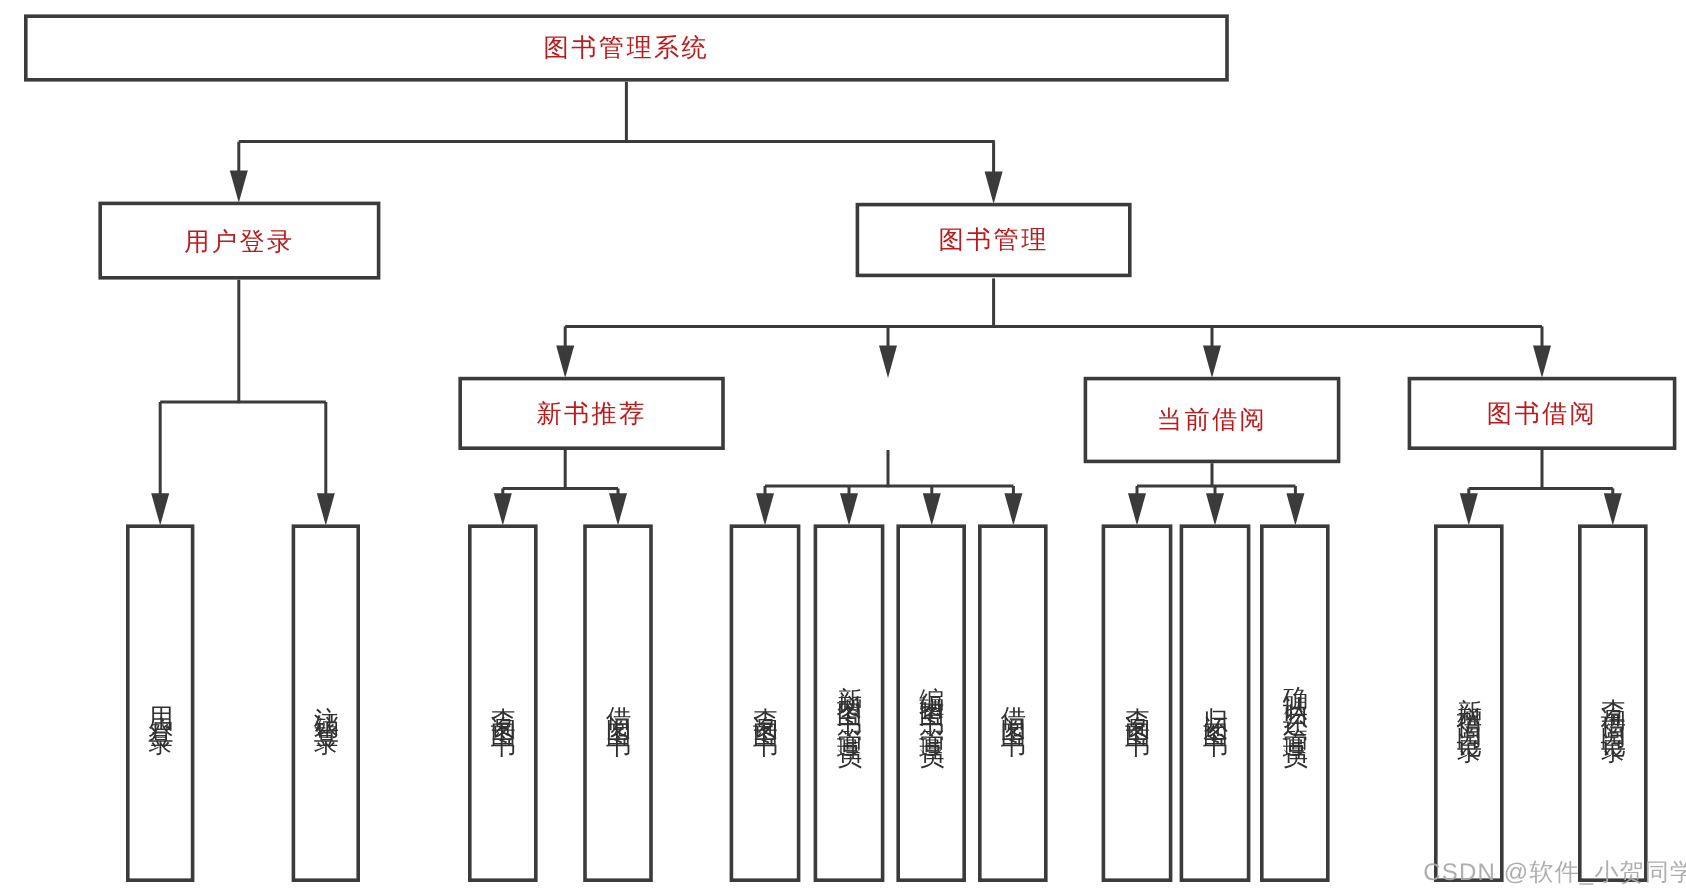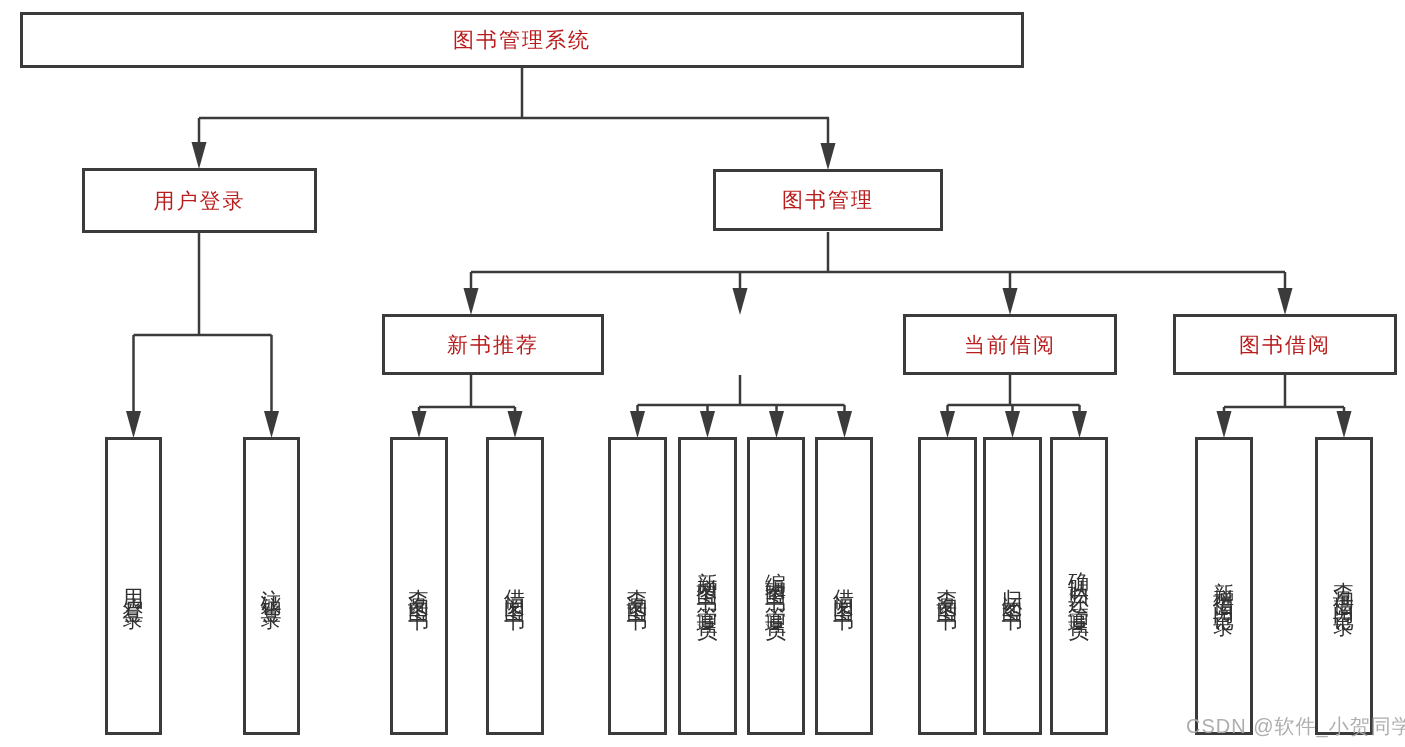--- a/index.html
+++ b/index.html
@@ -151,21 +151,21 @@
   <div class="node" style="left:82px;top:168px;width:235px;height:65px;">
     <span>用户登录</span>
   </div>
   <div class="node" style="left:713px;top:169px;width:230px;height:62px;">
     <span>图书管理</span>
   </div>
 
   <div class="node" style="left:361px;top:314px;width:222px;height:61px;margin-left:21px;">
     <span>新书推荐</span>
   </div>
-  <div class="node" style="left:903px;top:314px;width:214px;height:61px;">
+  <div class="node" style="left:903px;top:314px;width:214px;height:72px;">
     <span>当前借阅</span>
   </div>
   <div class="node" style="left:1173px;top:314px;width:224px;height:61px;">
     <span>图书借阅</span>
   </div>
 
   <div class="leaf" style="left:105px;top:437px;width:57px;height:298px;">
     <span class="vtext">用户登录</span>
   </div>
   <div class="leaf" style="left:243px;top:437px;width:57px;height:298px;">

